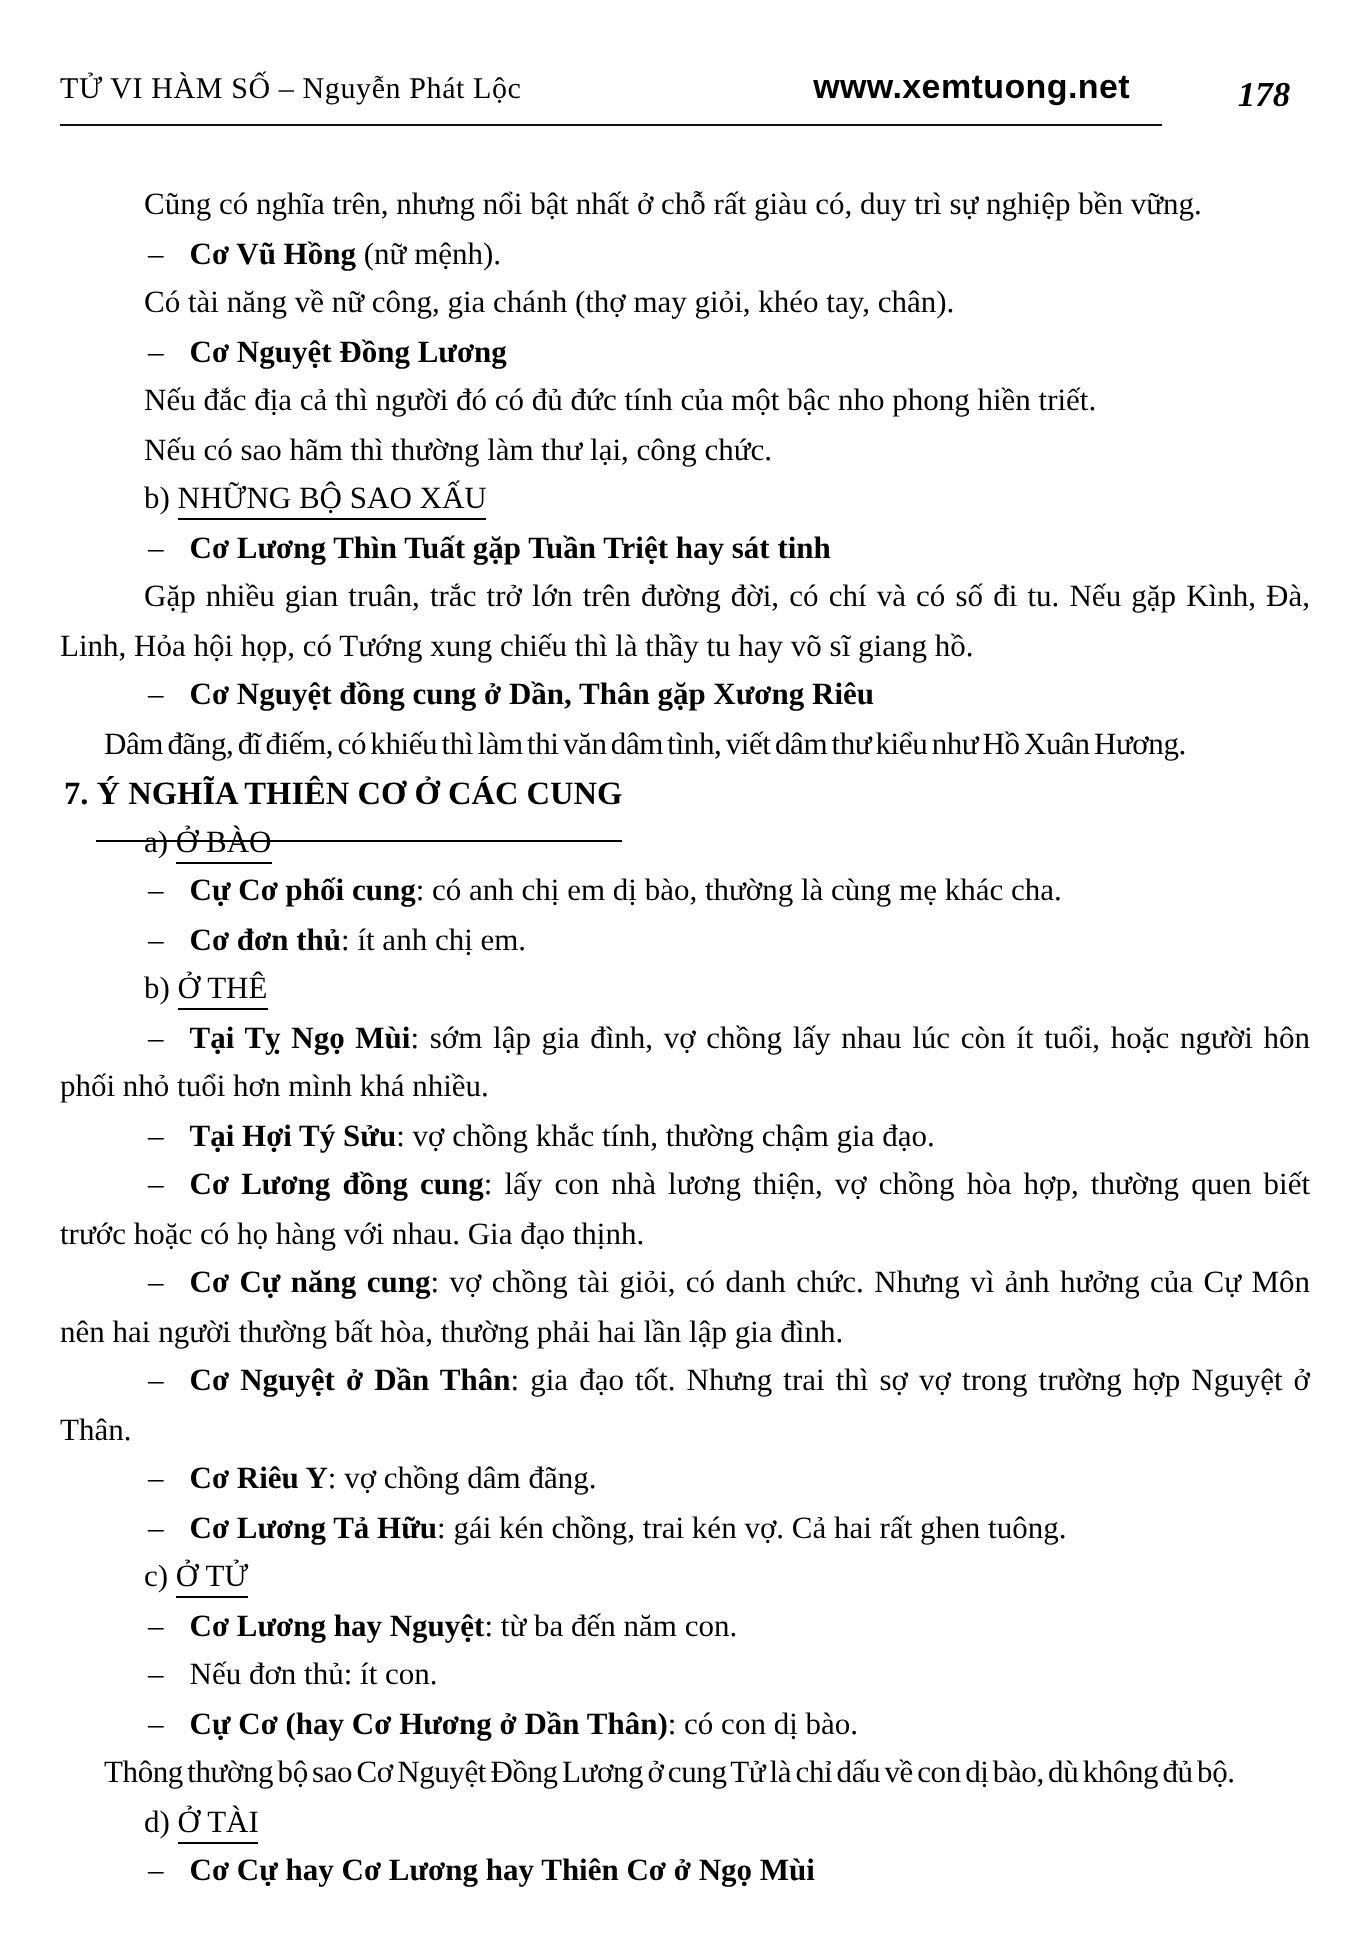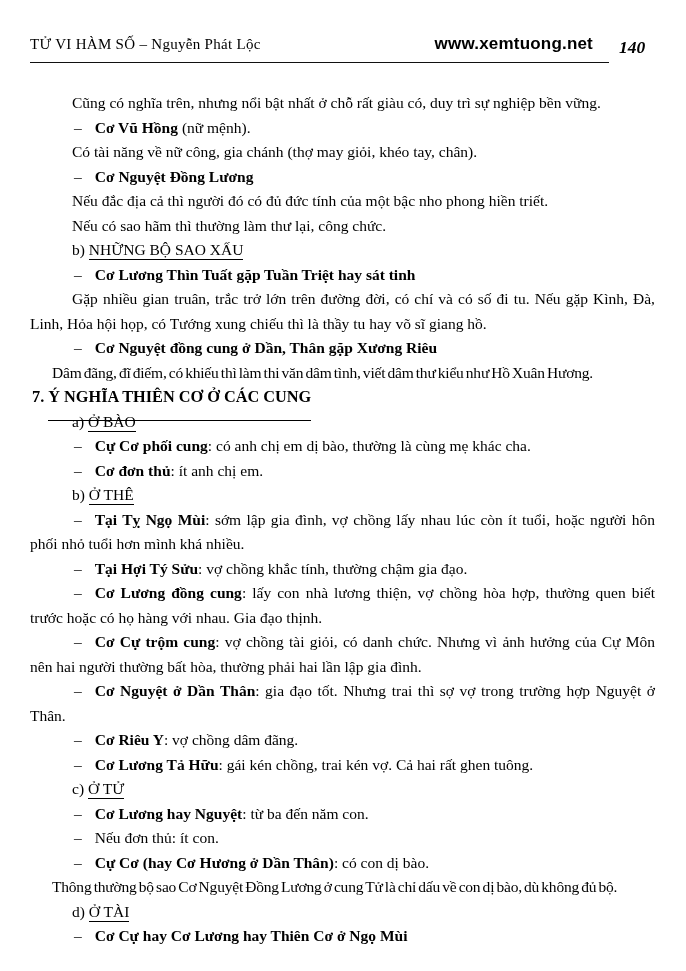--- a/index.html
+++ b/index.html
@@ -9,21 +9,21 @@
     height: 971px;
     box-sizing: border-box;
     padding: 34px 31px 0 30px;
     background: #ffffff;
     color: #000;
     font-family: "Liberation Serif", "DejaVu Serif", serif;
     font-size: 15.5px;
     overflow: hidden;
   }
   
-  .header { display: flex; align-items: flex-end; }
+  .header { display: flex; align-items: flex-end; gap: 28px; }
   .header-main {
     flex: 1;
     display: flex;
     justify-content: space-between;
     align-items: baseline;
     border-bottom: 1.8px solid #111;
     padding: 0 16px 8px 0;
   }
   .book-title { font-size: 15px; letter-spacing: 0.3px; white-space: nowrap; }
   .site {
@@ -59,21 +59,21 @@
 </style>
 </head>
 <body>
 
 <div class="page">
   <div class="header">
     <div class="header-main">
       <span class="book-title">TỬ VI HÀM SỐ – Nguyễn Phát Lộc</span>
       <span class="site">www.xemtuong.net</span>
     </div>
-    <span class="page-num">140</span>
+    <span class="page-num">178</span>
   </div>
 
   <div class="content" id="content">
       <p class="para"><span>Cũng có nghĩa trên, nhưng nổi bật nhất ở chỗ rất giàu có, duy trì sự nghiệp bền vững.</span></p>
       <p class="item"><span class="dash">–</span><span class="b">Cơ Vũ Hồng</span><span> (nữ mệnh).</span></p>
       <p class="para"><span>Có tài năng về nữ công, gia chánh (thợ may giỏi, khéo tay, chân).</span></p>
       <p class="item"><span class="dash">–</span><span class="b">Cơ Nguyệt Đồng Lương</span><span></span></p>
       <p class="para"><span>Nếu đắc địa cả thì người đó có đủ đức tính của một bậc nho phong hiền triết.</span></p>
       <p class="para"><span>Nếu có sao hãm thì thường làm thư lại, công chức.</span></p>
       <p class="sub"><span class="pre">b) </span><span class="title">NHỮNG BỘ SAO XẤU</span></p>
@@ -82,21 +82,21 @@
       <p class="item"><span class="dash">–</span><span class="b">Cơ Nguyệt đồng cung ở Dần, Thân gặp Xương Riêu</span><span></span></p>
       <p class="para fit"><span>Dâm đãng, đĩ điếm, có khiếu thì làm thi văn dâm tình, viết dâm thư kiểu như Hồ Xuân Hương.</span></p>
       <p class="heading"><span>7. </span><span class="title">Ý NGHĨA THIÊN CƠ Ở CÁC CUNG</span></p>
       <p class="sub"><span class="pre">a) </span><span class="title">Ở BÀO</span></p>
       <p class="item"><span class="dash">–</span><span class="b">Cự Cơ phối cung</span><span>: có anh chị em dị bào, thường là cùng mẹ khác cha.</span></p>
       <p class="item"><span class="dash">–</span><span class="b">Cơ đơn thủ</span><span>: ít anh chị em.</span></p>
       <p class="sub"><span class="pre">b) </span><span class="title">Ở THÊ</span></p>
       <p class="item"><span class="dash">–</span><span class="b">Tại Tỵ Ngọ Mùi</span><span>: sớm lập gia đình, vợ chồng lấy nhau lúc còn ít tuổi, hoặc người hôn phối nhỏ tuổi hơn mình khá nhiều.</span></p>
       <p class="item"><span class="dash">–</span><span class="b">Tại Hợi Tý Sửu</span><span>: vợ chồng khắc tính, thường chậm gia đạo.</span></p>
       <p class="item"><span class="dash">–</span><span class="b">Cơ Lương đồng cung</span><span>: lấy con nhà lương thiện, vợ chồng hòa hợp, thường quen biết trước hoặc có họ hàng với nhau. Gia đạo thịnh.</span></p>
-      <p class="item"><span class="dash">–</span><span class="b">Cơ Cự trộm cung</span><span>: vợ chồng tài giỏi, có danh chức. Nhưng vì ảnh hưởng của Cự Môn nên hai người thường bất hòa, thường phải hai lần lập gia đình.</span></p>
+      <p class="item"><span class="dash">–</span><span class="b">Cơ Cự năng cung</span><span>: vợ chồng tài giỏi, có danh chức. Nhưng vì ảnh hưởng của Cự Môn nên hai người thường bất hòa, thường phải hai lần lập gia đình.</span></p>
       <p class="item"><span class="dash">–</span><span class="b">Cơ Nguyệt ở Dần Thân</span><span>: gia đạo tốt. Nhưng trai thì sợ vợ trong trường hợp Nguyệt ở Thân.</span></p>
       <p class="item"><span class="dash">–</span><span class="b">Cơ Riêu Y</span><span>: vợ chồng dâm đãng.</span></p>
       <p class="item"><span class="dash">–</span><span class="b">Cơ Lương Tả Hữu</span><span>: gái kén chồng, trai kén vợ. Cả hai rất ghen tuông.</span></p>
       <p class="sub"><span class="pre">c) </span><span class="title">Ở TỬ</span></p>
       <p class="item"><span class="dash">–</span><span class="b">Cơ Lương hay Nguyệt</span><span>: từ ba đến năm con.</span></p>
       <p class="item"><span class="dash">–</span><span class="b"></span><span>Nếu đơn thủ: ít con.</span></p>
       <p class="item"><span class="dash">–</span><span class="b">Cự Cơ (hay Cơ Hương ở Dần Thân)</span><span>: có con dị bào.</span></p>
       <p class="para fit"><span>Thông thường bộ sao Cơ Nguyệt Đồng Lương ở cung Tử là chỉ dấu về con dị bào, dù không đủ bộ.</span></p>
       <p class="sub"><span class="pre">d) </span><span class="title">Ở TÀI</span></p>
       <p class="item"><span class="dash">–</span><span class="b">Cơ Cự hay Cơ Lương hay Thiên Cơ ở Ngọ Mùi</span><span></span></p>

